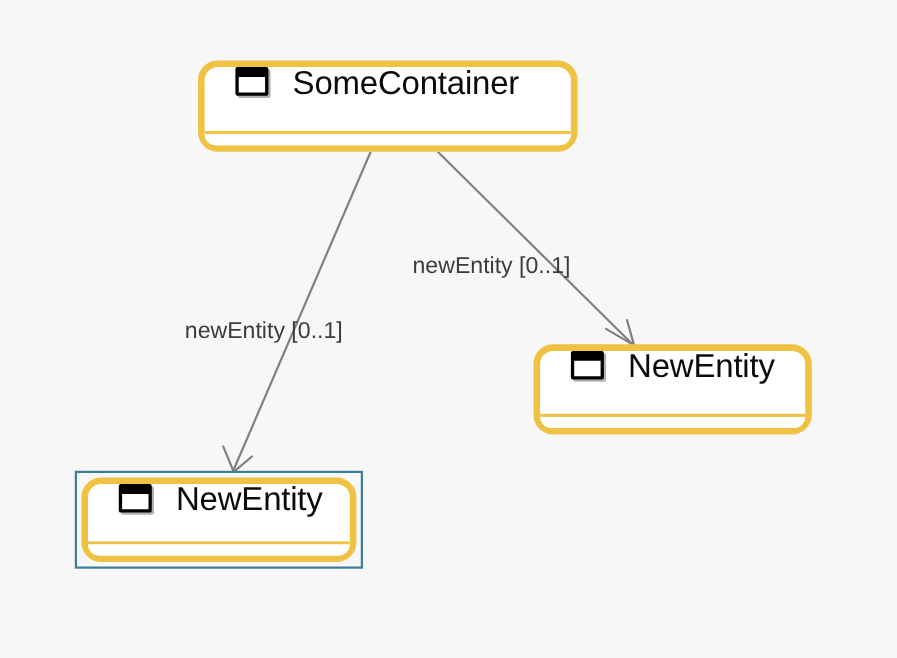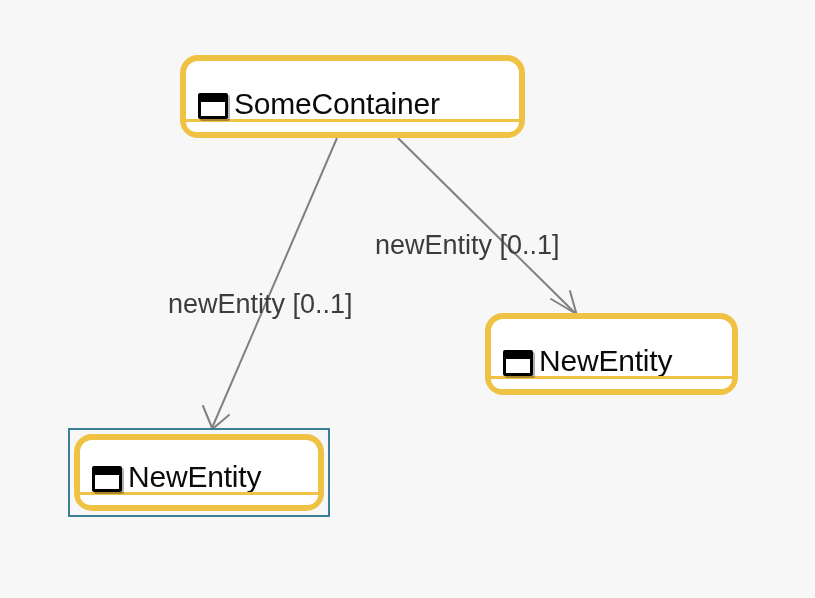--- a/index.html
+++ b/index.html
@@ -34,23 +34,24 @@
     background: #ffffff;
     border: 6px solid #efc244;
     border-radius: 18px;
     display: flex;
     flex-direction: column;
     justify-content: flex-start;
   }
   .node-header {
     flex: 1 1 auto;
     display: flex;
-    align-items: flex-end;
-    padding-left: 12px;
+    align-items: flex-start;
+    padding-left: 28px;
     min-height: 0;
+    gap: 16px;
   }
   .node-compartment {
     flex: 0 0 10px;
     border-top: 3px solid #efc244;
     background: #ffffff;
     border-bottom-left-radius: 10px;
     border-bottom-right-radius: 10px;
   }
   .node-label {
     font-size: 30px;
@@ -79,21 +80,21 @@
   .selection-frame {
     position: absolute;
     box-sizing: border-box;
     border: 2px solid #3b7f96;
     background: transparent;
   }
 
   
   .edge-label {
     position: absolute;
-    font-size: 27px;
+    font-size: 21px;
     color: #3c3c3c;
     white-space: nowrap;
     background: transparent;
   }
 </style>
 </head>
 <body>
 
 <div id="canvas">
 

